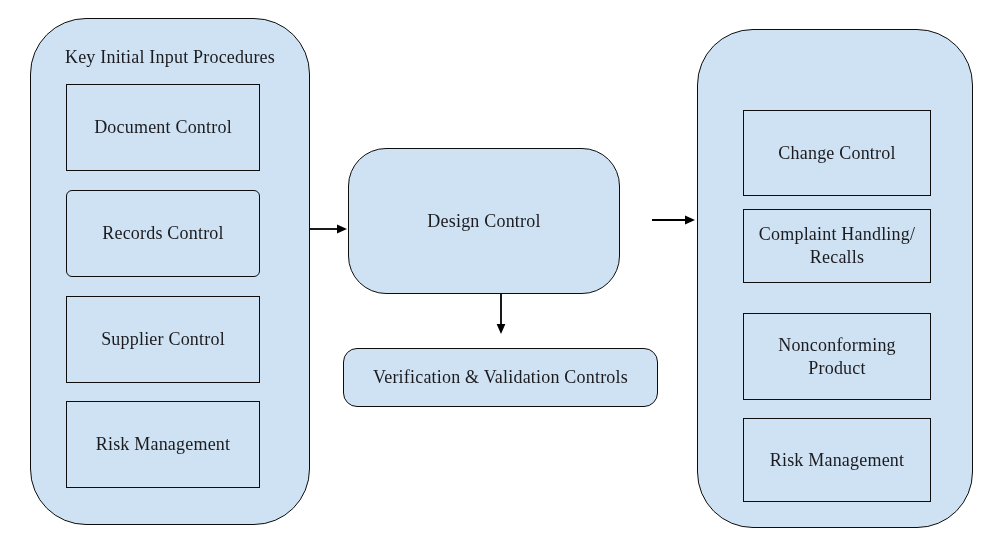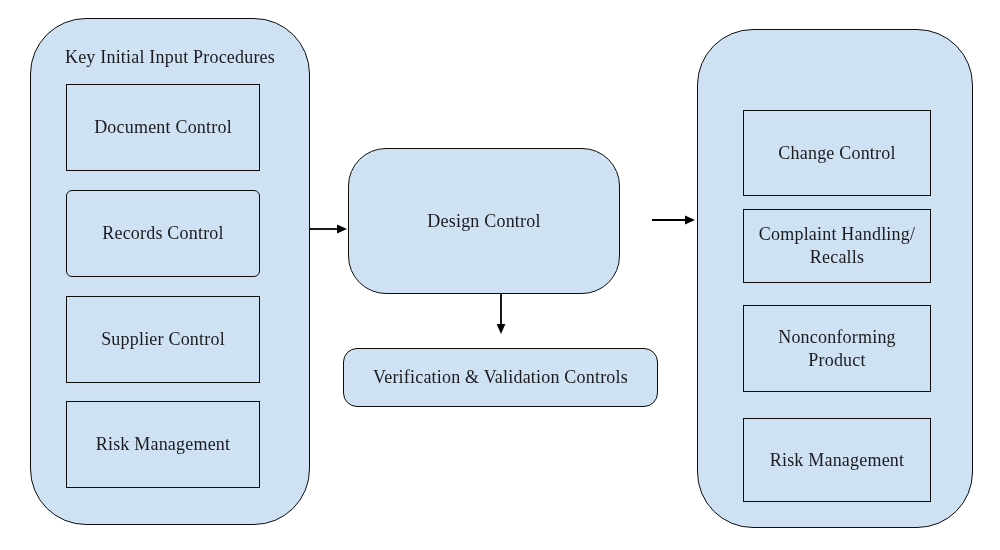--- a/index.html
+++ b/index.html
@@ -48,21 +48,21 @@
     padding:20px 8px;
   }
   .panel.left .node{left:35px;width:194px;height:87px;}
   .node.l0{top:65px;}
   .node.l1{top:171px;border-radius:6px;}
   .node.l2{top:277px;}
   .node.l3{top:382px;}
   .panel.right .node{left:45px;width:188px;}
   .node.r0{top:80px;height:86px;}
   .node.r1{top:179px;height:74px;}
-  .node.r2{top:275px;height:87px;}
+  .node.r2{top:283px;height:87px;}
   .node.r3{top:388px;height:84px;}
   
   .rounded-node{
     position:absolute;
     background:var(--node-fill);
     border:1px solid var(--node-border);
     box-sizing:border-box;
     display:flex;align-items:center;justify-content:center;
     text-align:center;
     font-size:18px;line-height:23px;letter-spacing:.2px;

